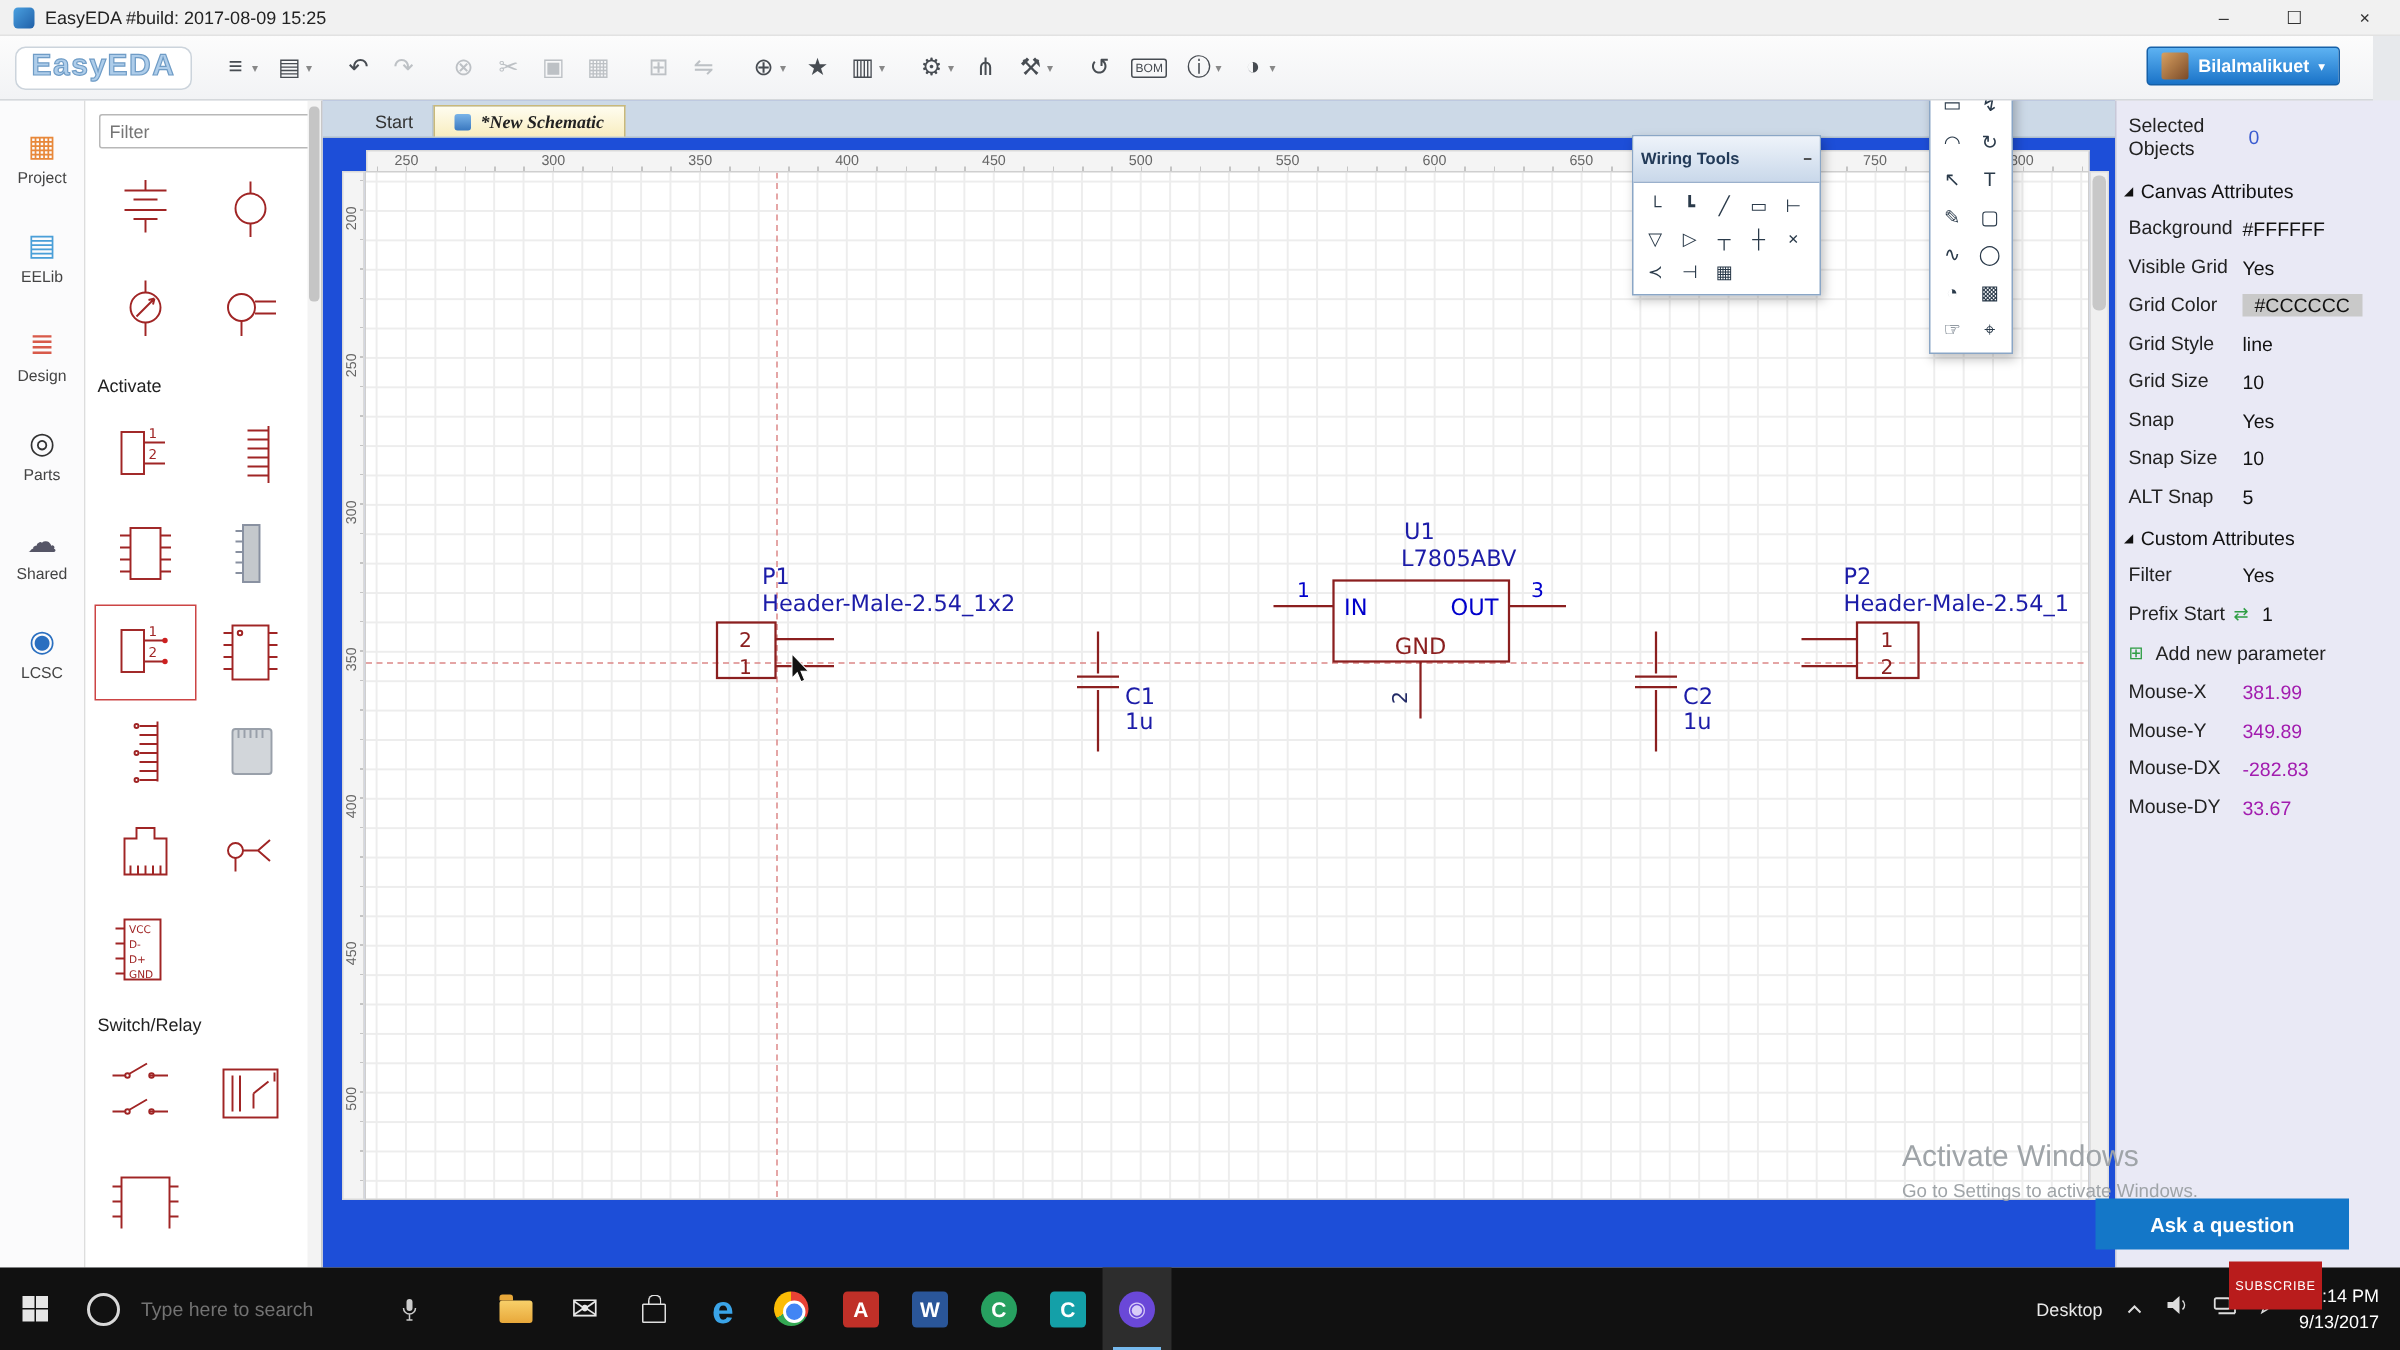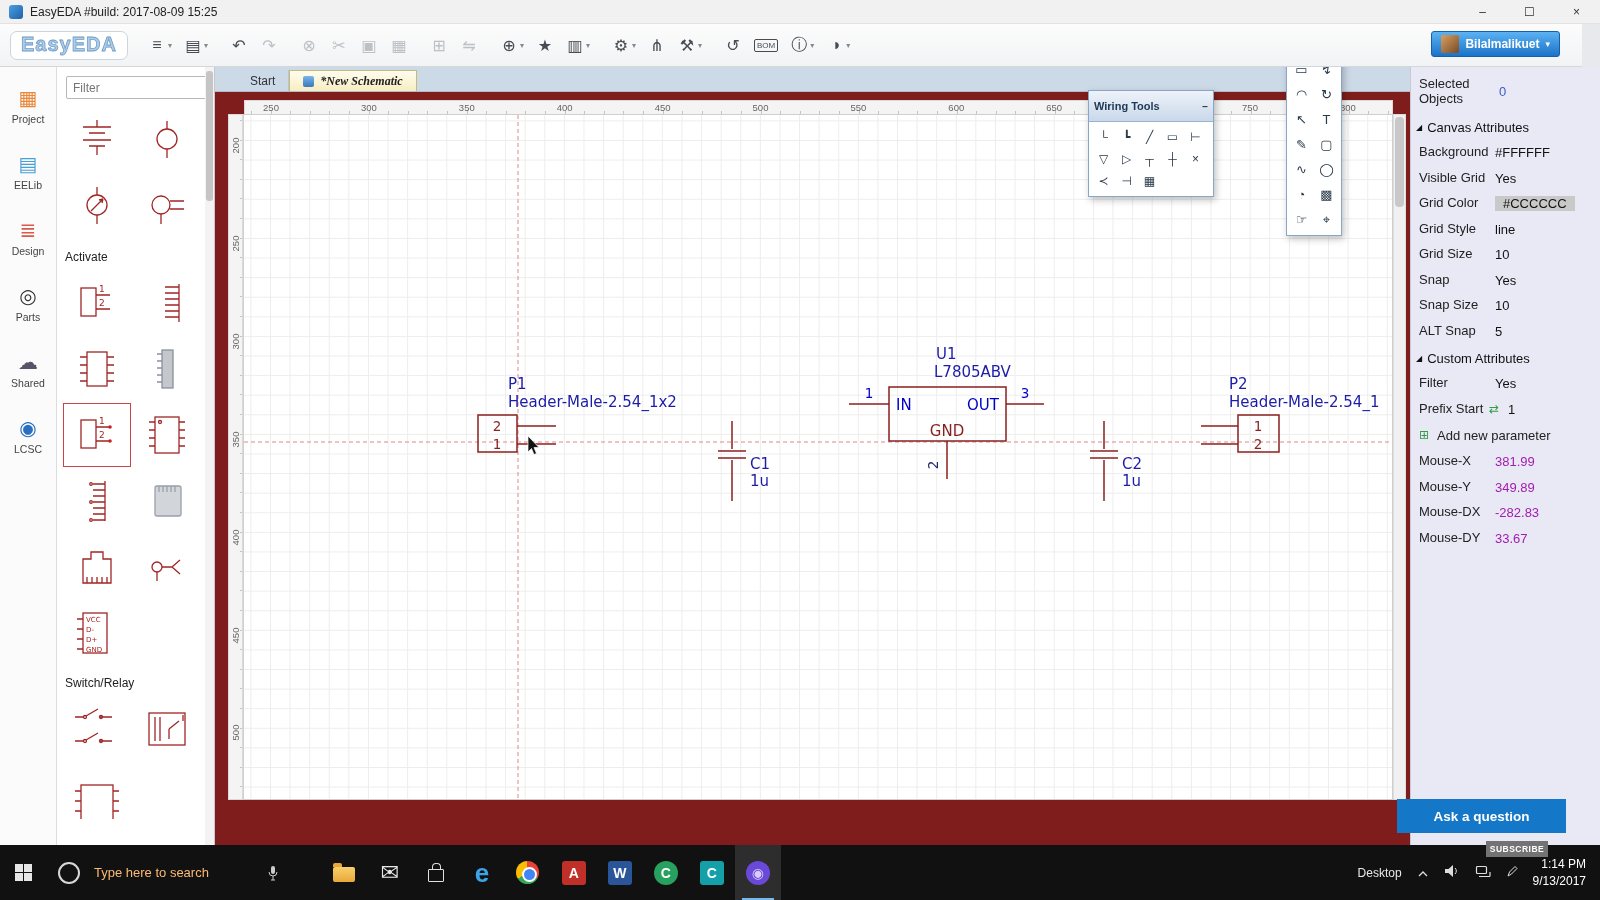--- a/index.html
+++ b/index.html
@@ -40,21 +40,21 @@
 .section{width:100%;font-size:12px;color:#222;padding:10px 3px 6px}
 .tile{width:70px;height:66px;display:flex;align-items:center;justify-content:center}
 .tile.selected{outline:1px solid #cc4444;outline-offset:-2px}
 .tile svg{stroke:#a02525;fill:none;stroke-width:1.3}
 .tile text{fill:#a02525;stroke:none;font-size:9px;font-family:"DejaVu Sans",sans-serif}
 .tile text.tiny{font-size:7px}
 .lib-scroll{position:absolute;right:0;top:0;width:9px;height:100%;background:#f3f3f3}
 .lib-thumb{position:absolute;top:4px;left:1px;width:7px;height:130px;background:#c5c5c5;border-radius:3px}
 
 
-.canvas-region{position:absolute;left:215px;top:67px;width:1195px;height:778px;background:#7f1d1d;z-index:1}
+.canvas-region{position:absolute;left:215px;top:67px;width:1195px;height:778px;background:#1d4ed8;z-index:1}
 .tabbar{position:absolute;left:0;top:0;width:100%;height:25px;background:#ccd9e7;border-bottom:1px solid #aebecd;display:flex;align-items:flex-end;padding-left:22px}
 .tab{height:21px;display:flex;align-items:center;padding:0 13px;font-size:12px;color:#333;border-right:1px solid #b8c6d4}
 .tab.active{background:linear-gradient(#fffdf0,#f8edc0);border:1px solid #c9b97a;border-bottom:none;font-family:"Liberation Serif","DejaVu Serif",serif;font-style:italic;font-weight:bold;gap:6px;color:#222}
 .tab-ico{width:11px;height:11px;background:linear-gradient(#7ab4e8,#3a78c0);border-radius:2px;flex:none}
 .ruler-h{position:absolute;left:29px;top:33px;width:1149px;height:14px;background:#f4f4f4;border:1px solid #dadada;border-bottom:none;overflow:hidden;background-image:repeating-linear-gradient(90deg,#c4c4c4 0 1px,transparent 1px 19.6px);background-size:1149px 4px;background-position:6.4px 10px;background-repeat:no-repeat}
 .ruler-h span{position:absolute;top:1px;font-size:9.5px;color:#666;transform:translateX(-50%)}
 .ruler-v{position:absolute;left:13px;top:47px;width:15px;height:686px;background:#f4f4f4;border:1px solid #dadada;overflow:hidden;background-image:repeating-linear-gradient(180deg,#c4c4c4 0 1px,transparent 1px 19.6px);background-size:4px 686px;background-position:11px 5.4px;background-repeat:no-repeat}
 .ruler-v span{position:absolute;left:-9px;width:30px;text-align:center;font-size:9.5px;color:#666;transform:rotate(-90deg)}
 .canvas{position:absolute;left:28px;top:47px;width:1150px;height:686px;background-color:#fff;background-image:linear-gradient(#ededed 1px,trans 1px),linear-gradient(90deg,#ededed 1px,transparent 1px);background-image:linear-gradient(#ededed 1px,transparent 1px),linear-gradient(90deg,#ededed 1px,transparent 1px);background-size:19.6px 19.6px;background-position:0 5.4px,6.4px 0;border:1px solid #cfcfcf;overflow:hidden}
 .schem{position:absolute;left:0;top:0}
@@ -102,38 +102,38 @@
 .wm1{font-size:20px}
 .wm2{font-size:12.5px;margin-top:4px}
 .ask-btn{position:absolute;left:1397px;top:799px;width:169px;height:34px;background:#1477c8;color:#fff;font-size:13.5px;font-weight:bold;border:none;z-index:7;font-family:inherit}
 
 
 .taskbar{position:absolute;left:0;top:845px;width:1600px;height:55px;background:#111;display:flex;align-items:center;color:#ccc;z-index:8}
 .start{width:46px;height:100%;display:flex;align-items:center;justify-content:center}
 .winlogo{display:grid;grid-template-columns:8px 8px;grid-template-rows:8px 8px;gap:1px}
 .winlogo div{background:#e6e6e6}
 .cortana{width:22px;height:22px;border:2px solid #d8d8d8;border-radius:50%;margin-left:12px;flex:none}
-.search-text{margin-left:14px;font-size:13px;color:#fdba74}
+.search-text{margin-left:14px;font-size:13px;color:#737373}
 .mic{margin-left:58px;display:flex;align-items:center}
 .apps{display:flex;margin-left:42px;align-items:center;height:100%}
 .app{width:46px;height:100%;display:flex;align-items:center;justify-content:center;position:relative}
 .app.active{background:#2d2d2d}
 .app.active::after{content:'';position:absolute;bottom:0;left:7px;right:7px;height:2px;background:#76b9ed}
 .badge{width:24px;height:24px;border-radius:3px;display:flex;align-items:center;justify-content:center;font-weight:bold;font-size:14px}
 .glyph-app{font-size:22px;line-height:24px}
 .folder{width:22px;height:15px;background:linear-gradient(#f8d06a,#e8a83a);border-radius:2px;position:relative;margin-top:4px}
 .folder::before{content:'';position:absolute;top:-4px;left:0;width:9px;height:4px;background:#e8a83a;border-radius:2px 2px 0 0}
 .store-ico{width:16px;height:13px;border:1.5px solid #e0e0e0;border-radius:1px;position:relative;margin-top:5px}
 .store-ico::before{content:'';position:absolute;top:-7px;left:3px;width:7px;height:6px;border:1.5px solid #e0e0e0;border-bottom:none;border-radius:4px 4px 0 0}
 .chrome-ico{width:23px;height:23px;border-radius:50%;background:conic-gradient(#ea4335 0 33%,#34a853 33% 66%,#fbbc05 66% 100%);position:relative}
 .chrome-ico::after{content:'';position:absolute;left:6px;top:6px;width:11px;height:11px;border-radius:50%;background:#4285f4;border:2px solid #fff}
 .tray{margin-left:auto;display:flex;align-items:center;gap:15px;padding-right:14px}
 .tray .txt{font-size:12px;color:#e8e8e8}
 .clock{text-align:right;font-size:12px;line-height:1.35;color:#fff}
-.subscribe{position:absolute;left:1486px;top:841px;width:62px;height:16px;background:#737373;color:#fff;font-size:8.5px;font-weight:bold;display:flex;align-items:center;justify-content:center;letter-spacing:.5px;z-index:12}
+.subscribe{position:absolute;left:1486px;top:841px;width:62px;height:32px;background:#b91c1c;color:#fff;font-size:8.5px;font-weight:normal;display:flex;align-items:center;justify-content:center;letter-spacing:.5px;z-index:12}
 </style>
 </head>
 <body>
 
 <div id="root">
 
   <div class="titlebar">
     <span class="app-ico"></span>
     <span class="tb-title">EasyEDA #build: 2017-08-09 15:25</span>
     <div class="win-controls">
@@ -612,20 +612,24 @@
         <div class="dtbtn">▢</div>
         <div class="dtbtn">∿</div>
         <div class="dtbtn">◯</div>
         <div class="dtbtn">◔</div>
         <div class="dtbtn">▩</div>
         <div class="dtbtn">☞</div>
         <div class="dtbtn">⌖</div>
       </div>
   </div>
 
+  <div class="watermark">
+    <div class="wm1">Activate Windows</div>
+    <div class="wm2">Go to Settings to activate Windows.</div>
+  </div>
 
   <button class="ask-btn">Ask a question</button>
 
   <div class="taskbar">
     <div class="start">
       <div class="winlogo">
           <div></div>
           <div></div>
           <div></div>
           <div></div>

